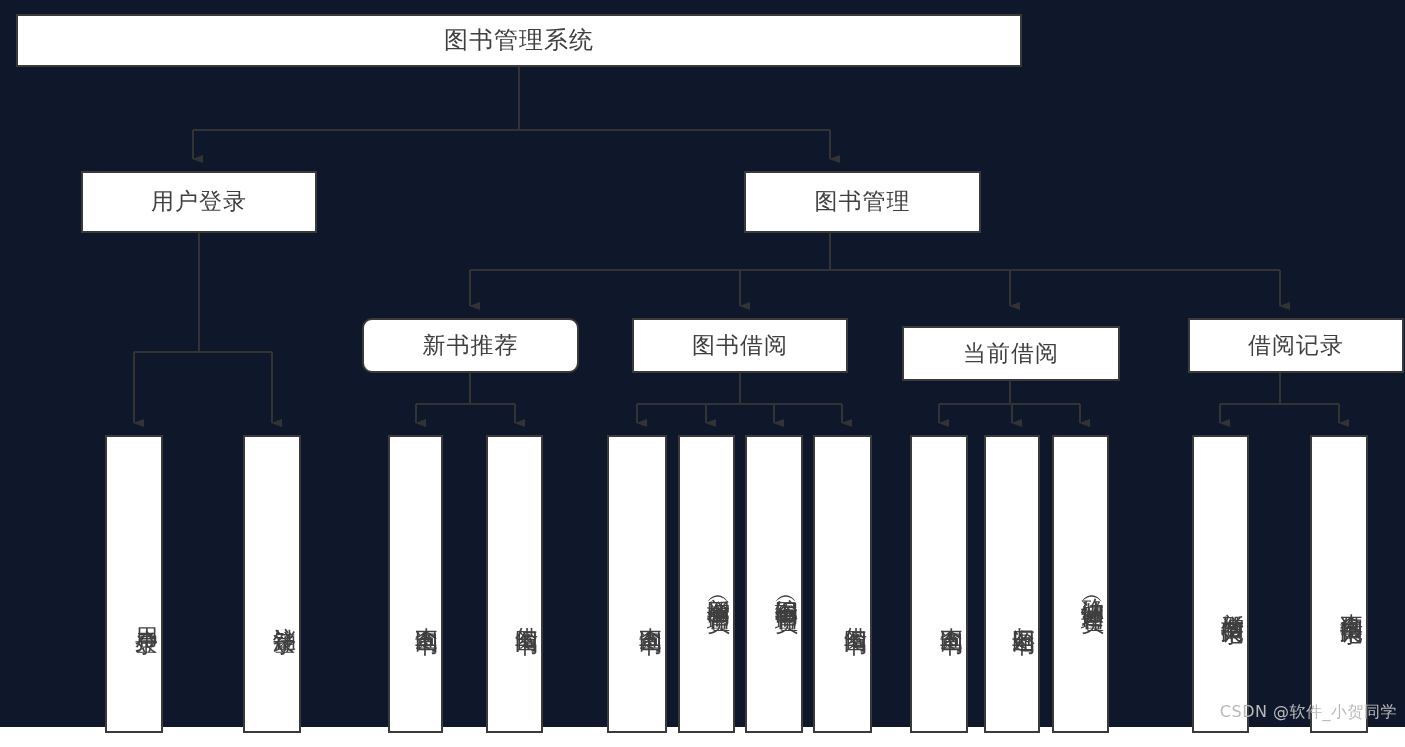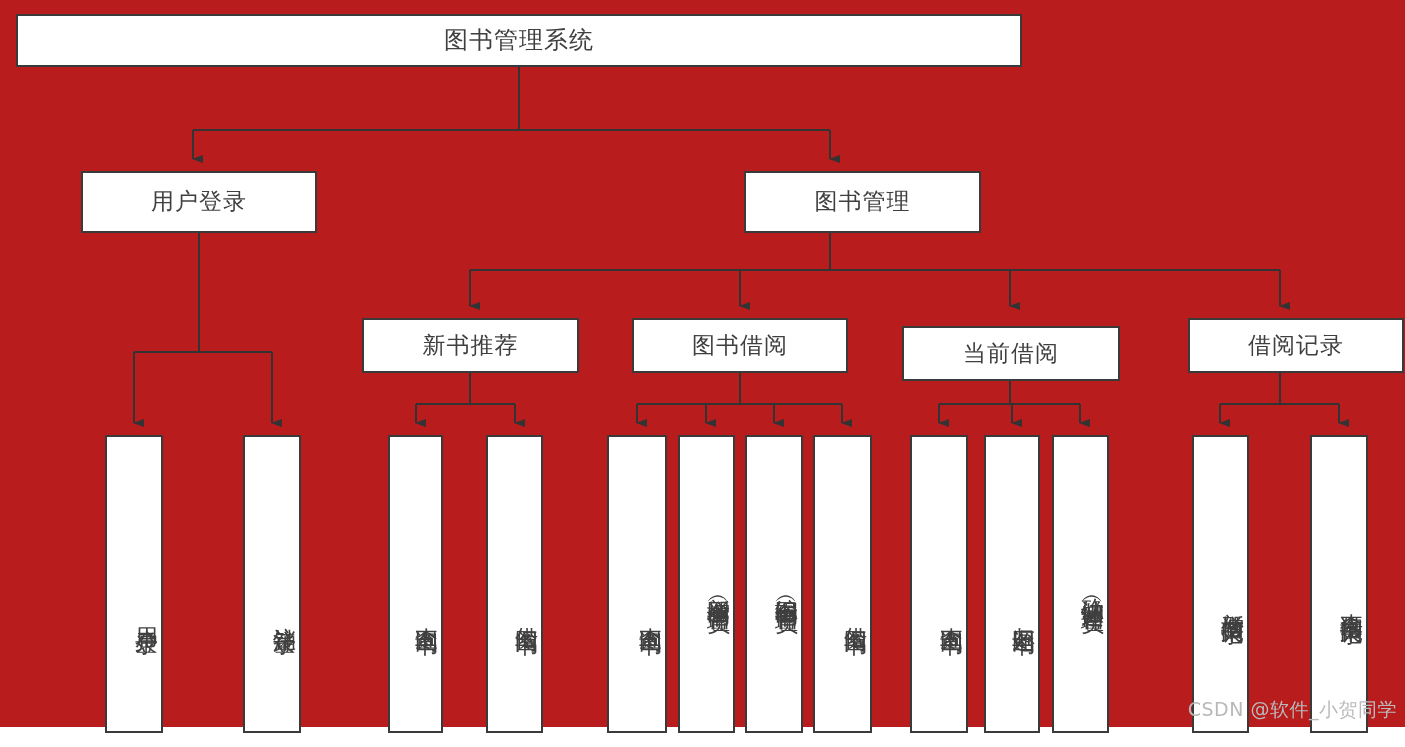--- a/index.html
+++ b/index.html
@@ -1,20 +1,20 @@
 <!DOCTYPE html>
 <html><head>
 <meta charset="utf-8">
 <style>
   html,body{margin:0;padding:0;background:#ffffff;}
   body{
     font-family:"DejaVu Sans","Liberation Sans",sans-serif;
     width:1405px;height:747px;overflow:hidden;position:relative;
   }
-  #stage{position:relative;width:1405px;height:727px;background:#b91c1c;}
+  #stage{position:relative;width:1405px;height:727px;background:#0f172a;}
   svg#wires{position:absolute;left:0;top:0;width:1405px;height:747px;}
 
   .node{
     position:absolute;box-sizing:border-box;
     border:2.5px solid #3a3a3a;background:#ffffff;
     display:flex;align-items:center;justify-content:center;
     color:#3f3f3f;
   }
   .node.horiz{font-size:23px;line-height:1.2;letter-spacing:1px;white-space:nowrap;}
   .node.root{font-size:24px;}
@@ -24,21 +24,21 @@
     align-items:flex-start;justify-content:center;
     padding-top:6px;
   }
   .node.vert.pad-low{padding-top:58px;}
   .node.vert.pad-mid{padding-top:34px;}
   .node.vert.pad-tiny{padding-top:10px;}
   .label{display:block;}
 
   .watermark{
     position:absolute;right:8px;bottom:4px;
-    font-size:19px;color:#b9b9b9;letter-spacing:0.5px;
+    font-size:16px;color:#b9b9b9;letter-spacing:0.5px;
     white-space:nowrap;pointer-events:none;
   }
 </style>
 </head>
 <body>
 
 <div id="stage">
 
   <svg id="wires" viewBox="0 0 1405 747" xmlns="http://www.w3.org/2000/svg">
     <defs>
@@ -94,21 +94,21 @@
     <span class="label">图书管理系统</span>
   </div>
 
   <div class="node horiz" style="left:81px;top:171px;width:236px;height:62px;">
     <span class="label">用户登录</span>
   </div>
   <div class="node horiz" style="left:744px;top:171px;width:237px;height:62px;">
     <span class="label">图书管理</span>
   </div>
 
-  <div class="node horiz" style="left:362px;top:318px;width:217px;height:55px;">
+  <div class="node horiz" style="left:362px;top:318px;width:217px;height:55px;border-radius:10px;">
     <span class="label">新书推荐</span>
   </div>
   <div class="node horiz" style="left:632px;top:318px;width:216px;height:55px;">
     <span class="label">图书借阅</span>
   </div>
   <div class="node horiz" style="left:902px;top:326px;width:218px;height:55px;">
     <span class="label">当前借阅</span>
   </div>
   <div class="node horiz" style="left:1172px;top:318px;width:216px;height:55px;margin-left:16px;">
     <span class="label">借阅记录</span>

